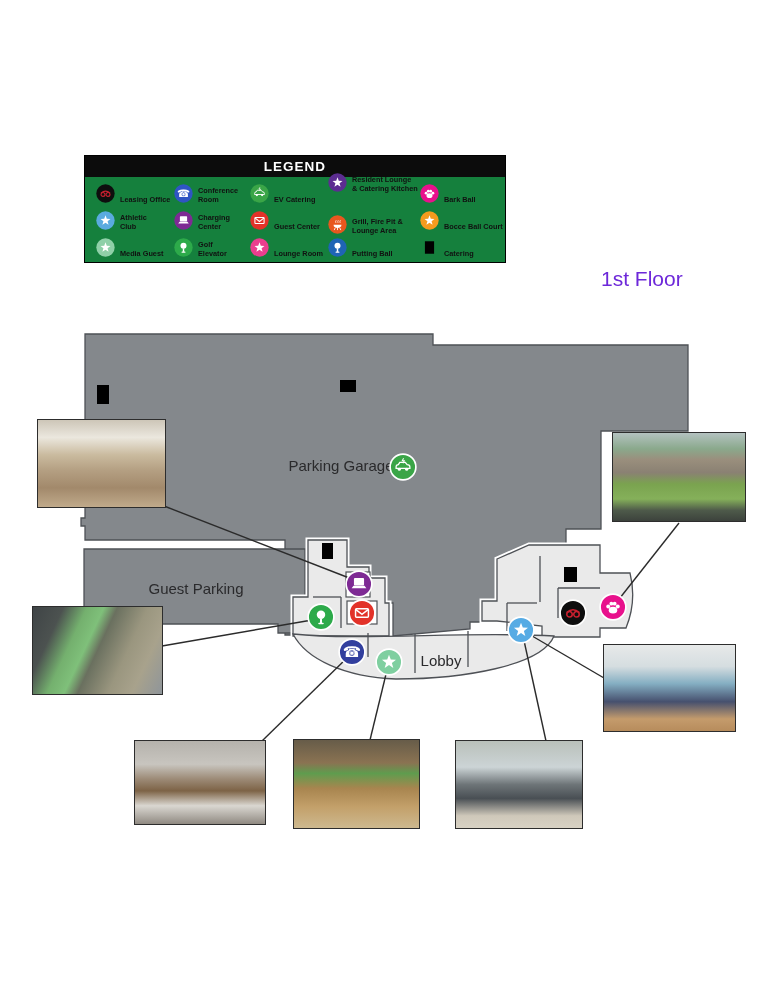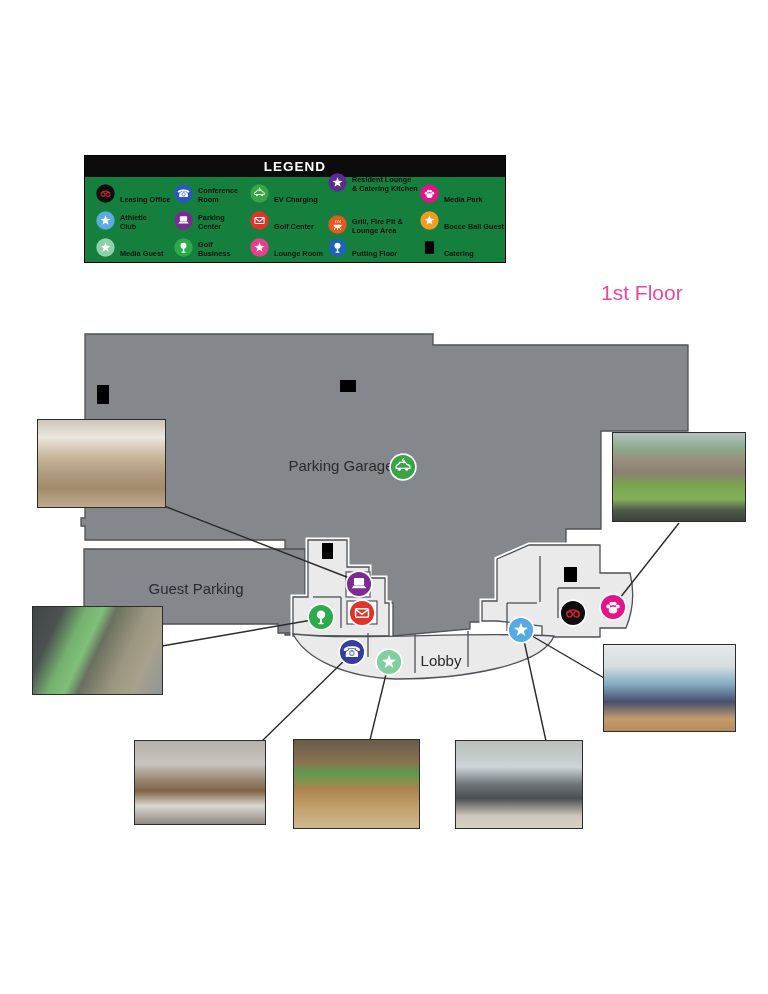--- a/index.html
+++ b/index.html
@@ -16,21 +16,21 @@
     height:21px;background:#0c0c0c;color:#fff;display:flex;align-items:center;justify-content:center;
     font-size:13.5px;font-weight:bold;letter-spacing:1px;
   }
   .lg-item{position:absolute;display:flex;align-items:flex-end;height:22px;}
   .lg-item .lg-label{
     margin-left:4px;font-size:7.3px;font-weight:bold;color:#111;line-height:1.15;white-space:pre-line;
     max-width:84px;
   }
   
   #floor-title{
-    position:absolute;left:601px;top:281px;font-size:21px;color:#ec4899;letter-spacing:0;
+    position:absolute;left:601px;top:267px;font-size:21px;color:#6d28d9;letter-spacing:0;
   }
   
   #map{position:absolute;left:0;top:0;width:768px;height:994px;}
   .garage{fill:var(--garage,#84888c);stroke:var(--wall,#55585c);stroke-width:1.3;}
   .bld-halo{fill:none;stroke:#ffffff;stroke-width:5;}
   .bld{fill:var(--building,#eaeaea);stroke:var(--wall,#4e5156);stroke-width:1.3;}
   .room{fill:#ffffff;stroke:var(--wall,#4e5156);stroke-width:1.2;}
   .wall{stroke:var(--wall,#4e5156);stroke-width:1.3;stroke-linecap:butt;}
   .map-label{fill:#2a2a2c;font-size:15px;font-family:"Liberation Sans",sans-serif;}
   .connector{stroke:#2b2b2b;stroke-width:1.4;}
@@ -190,50 +190,50 @@
           </svg>
      <span class="lg-label">Conference
 Room</span>
    </div>
         <div class="lg-item" style="left:88px;top:53px">
      <svg width="21" height="21" viewBox="-16 -16 32 32">
             <circle r="14" fill="#7e2a94"></circle>
             <rect x="-5.5" y="-6.5" width="11" height="8" rx="1" fill="#ffffff"></rect>
             <path d="M-8,4.5 L8,4.5 L6,1.8 L-6,1.8 Z" fill="#ffffff"></path>
           </svg>
-     <span class="lg-label">Parking
+     <span class="lg-label">Charging
 Center</span>
    </div>
         <div class="lg-item" style="left:88px;top:80px">
      <svg width="21" height="21" viewBox="-16 -16 32 32">
             <circle r="14" fill="#2daa4a"></circle>
             <circle cx="0" cy="-2.5" r="4.6" fill="#ffffff"></circle>
             <rect x="-1.1" y="2.2" width="2.2" height="4.4" fill="#ffffff"></rect>
             <rect x="-3" y="6.2" width="6" height="1.8" rx="0.9" fill="#ffffff"></rect>
           </svg>
      <span class="lg-label">Golf
-Business</span>
+Elevator</span>
    </div>
         <div class="lg-item" style="left:164px;top:26px">
      <svg width="21" height="21" viewBox="-16 -16 32 32">
             <circle r="14" fill="#3aa547"></circle>
             <path d="M-7.5,1.5 L-7.5,0 Q-7.5,-2.5 -5,-2.5 L-3.5,-5 L2.5,-5 L4.5,-2.5 Q7.5,-2.5 7.5,0 L7.5,1.5 Z" fill="none" stroke="#ffffff" stroke-width="1.4"></path>
             <circle cx="-4" cy="2.4" r="1.7" fill="#ffffff"></circle>
             <circle cx="4" cy="2.4" r="1.7" fill="#ffffff"></circle>
             <path d="M0.6,-9.5 L-0.8,-6.8 L1.4,-6.8 L0,-4.2" fill="none" stroke="#ffffff" stroke-width="1.1"></path>
           </svg>
-     <span class="lg-label">EV Charging</span>
+     <span class="lg-label">EV Catering</span>
    </div>
         <div class="lg-item" style="left:164px;top:53px">
      <svg width="21" height="21" viewBox="-16 -16 32 32">
             <circle r="14" fill="#e23229"></circle>
             <rect x="-7" y="-4.5" width="14" height="9" rx="1" fill="none" stroke="#ffffff" stroke-width="1.6"></rect>
             <path d="M-7,-4 L0,1.5 L7,-4" fill="none" stroke="#ffffff" stroke-width="1.6"></path>
           </svg>
-     <span class="lg-label">Golf Center</span>
+     <span class="lg-label">Guest Center</span>
    </div>
         <div class="lg-item" style="left:164px;top:80px">
      <svg width="21" height="21" viewBox="-16 -16 32 32">
             <circle r="14" fill="#ea3e8e"></circle>
             <path d="M0,-8 L1.94,-2.67 L7.61,-2.47 L3.14,1.02 L4.7,6.47 L0,3.3 L-4.7,6.47 L-3.14,1.02 L-7.61,-2.47 L-1.94,-2.67 Z" fill="#ffffff"></path>
           </svg>
      <span class="lg-label">Lounge Room</span>
    </div>
         <div class="lg-item" style="left:242px;top:15px">
      <svg width="21" height="21" viewBox="-16 -16 32 32">
@@ -253,39 +253,39 @@
      <span class="lg-label">Grill, Fire Pit &amp;
 Lounge Area</span>
    </div>
         <div class="lg-item" style="left:242px;top:80px">
      <svg width="21" height="21" viewBox="-16 -16 32 32">
             <circle r="14" fill="#1f64b5"></circle>
             <circle cx="0" cy="-2.5" r="4.6" fill="#ffffff"></circle>
             <rect x="-1.1" y="2.2" width="2.2" height="4.4" fill="#ffffff"></rect>
             <rect x="-3" y="6.2" width="6" height="1.8" rx="0.9" fill="#ffffff"></rect>
           </svg>
-     <span class="lg-label">Putting Floor</span>
+     <span class="lg-label">Putting Ball</span>
    </div>
         <div class="lg-item" style="left:334px;top:26px">
      <svg width="21" height="21" viewBox="-16 -16 32 32">
             <circle r="14" fill="#e8118c"></circle>
             <ellipse cx="0" cy="3.4" rx="4.6" ry="3.6" fill="#ffffff"></ellipse>
             <circle cx="-5.2" cy="-0.5" r="2.1" fill="#ffffff"></circle>
             <circle cx="-1.8" cy="-3.6" r="2.1" fill="#ffffff"></circle>
             <circle cx="1.8" cy="-3.6" r="2.1" fill="#ffffff"></circle>
             <circle cx="5.2" cy="-0.5" r="2.1" fill="#ffffff"></circle>
           </svg>
-     <span class="lg-label">Media Park</span>
+     <span class="lg-label">Bark Ball</span>
    </div>
         <div class="lg-item" style="left:334px;top:53px">
      <svg width="21" height="21" viewBox="-16 -16 32 32">
             <circle r="14" fill="#f59b1e"></circle>
             <path d="M0,-8 L1.94,-2.67 L7.61,-2.47 L3.14,1.02 L4.7,6.47 L0,3.3 L-4.7,6.47 L-3.14,1.02 L-7.61,-2.47 L-1.94,-2.67 Z" fill="#ffffff"></path>
           </svg>
-     <span class="lg-label">Bocce Ball Guest</span>
+     <span class="lg-label">Bocce Ball Court</span>
    </div>
         <div class="lg-item" style="left:334px;top:80px">
      <svg width="21" height="21" viewBox="-16 -16 32 32">
             <rect x="-7" y="-9.5" width="14" height="19" fill="#000000"></rect>
           </svg>
      <span class="lg-label">Catering</span>
    </div>
       </div>
   </div>
 

